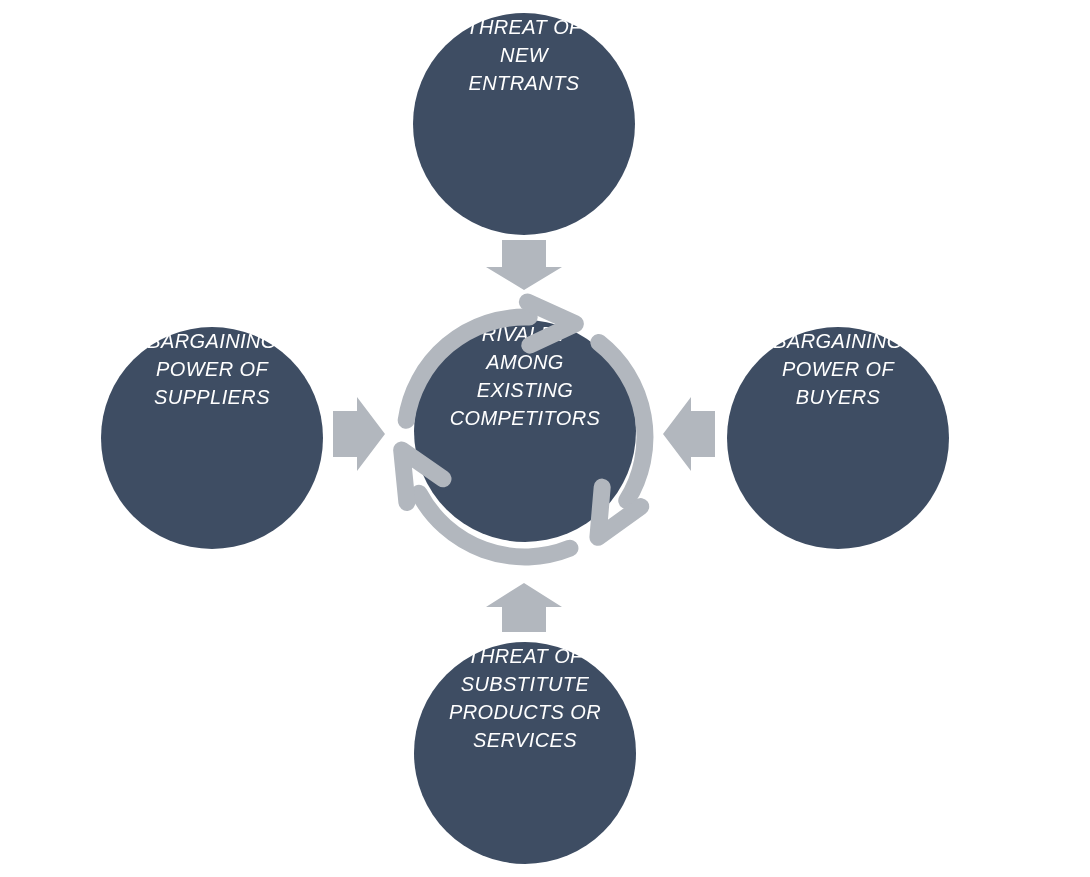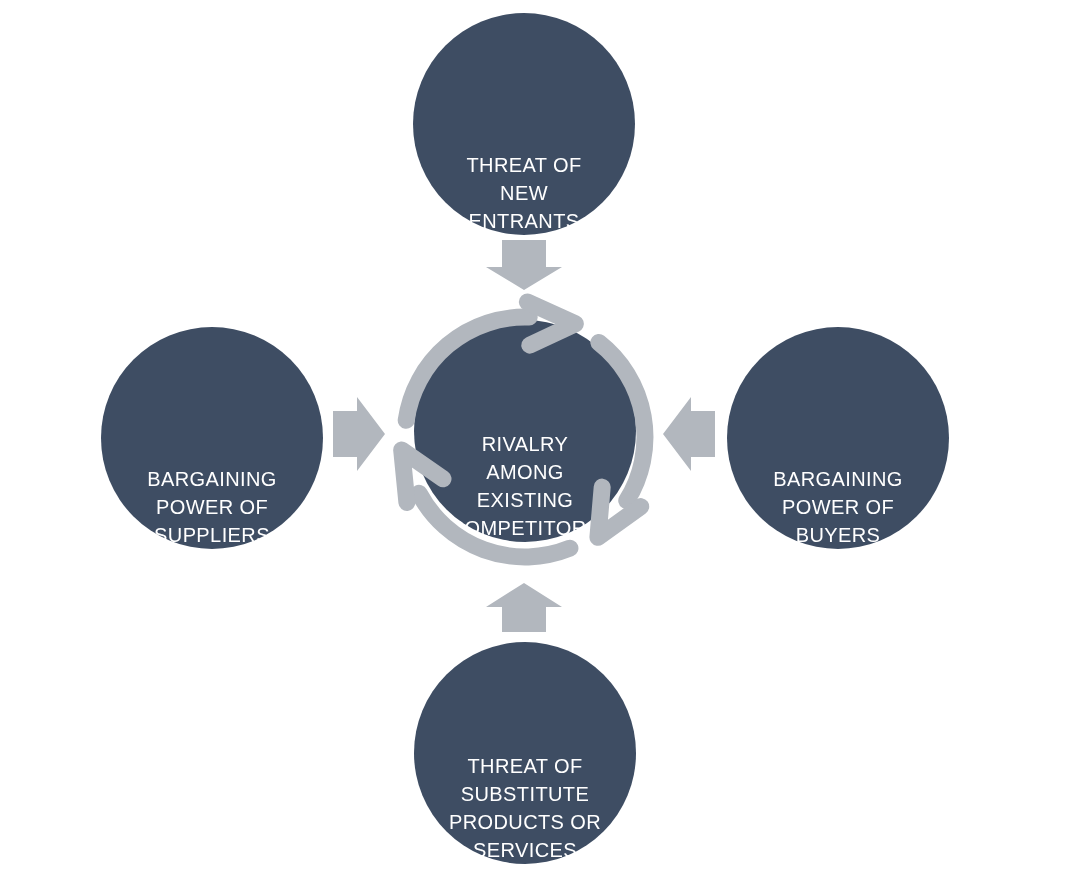--- a/index.html
+++ b/index.html
@@ -15,22 +15,23 @@
     width:1090px;height:877px;
     background:var(--background);
     overflow:hidden;
     font-family:"Liberation Sans", sans-serif;
   }
   .node{
     position:absolute;
     width:222px;height:222px;
     border-radius:50%;
     background:var(--node-fill);
-    display:flex;align-items:flex-end;justify-content:center;
+    display:flex;align-items:flex-start;justify-content:center;
     text-align:center;
+    font-style:italic;
   }
   .node .label{
     white-space:pre-line;
     color:var(--node-text);
     font-size:20px;
     line-height:28px;
     letter-spacing:0.4px;
     font-weight:400;
   }
   .node-top{left:413px;top:13px;}

